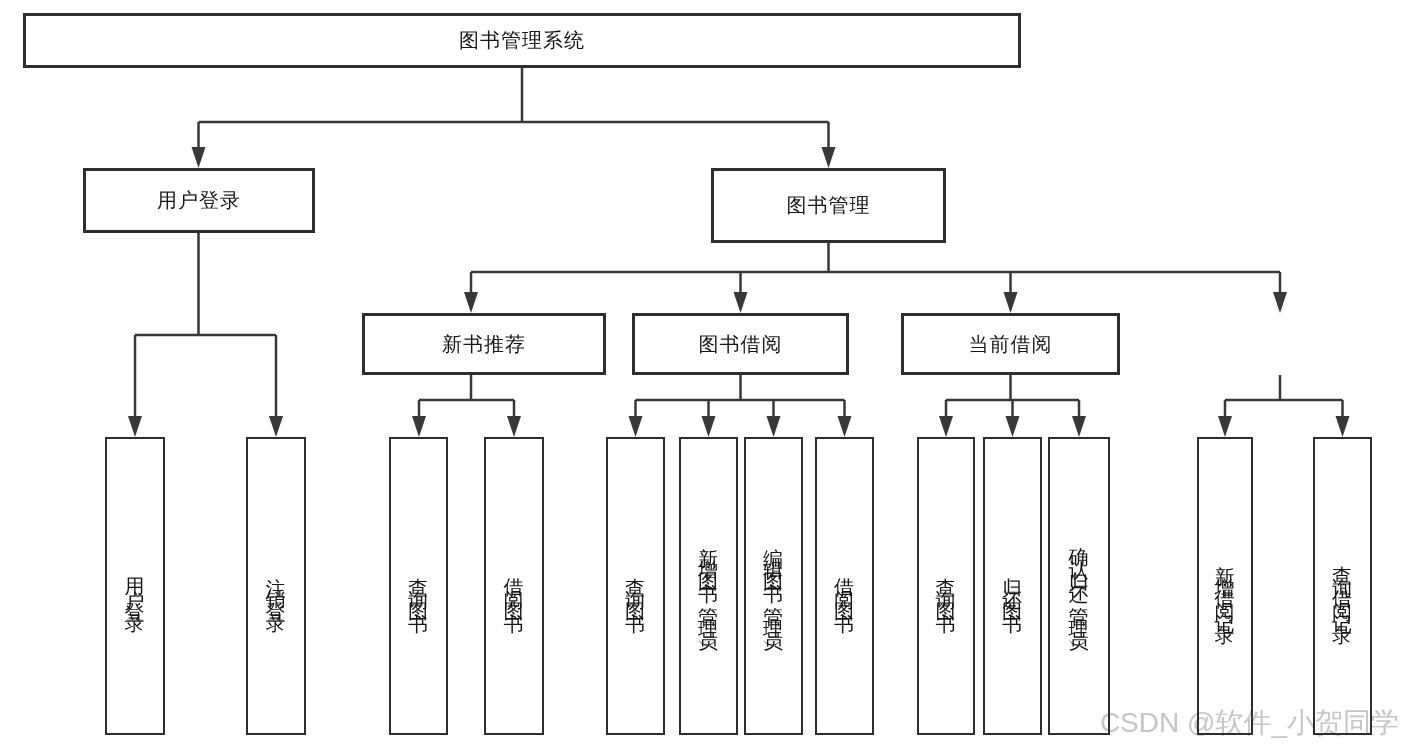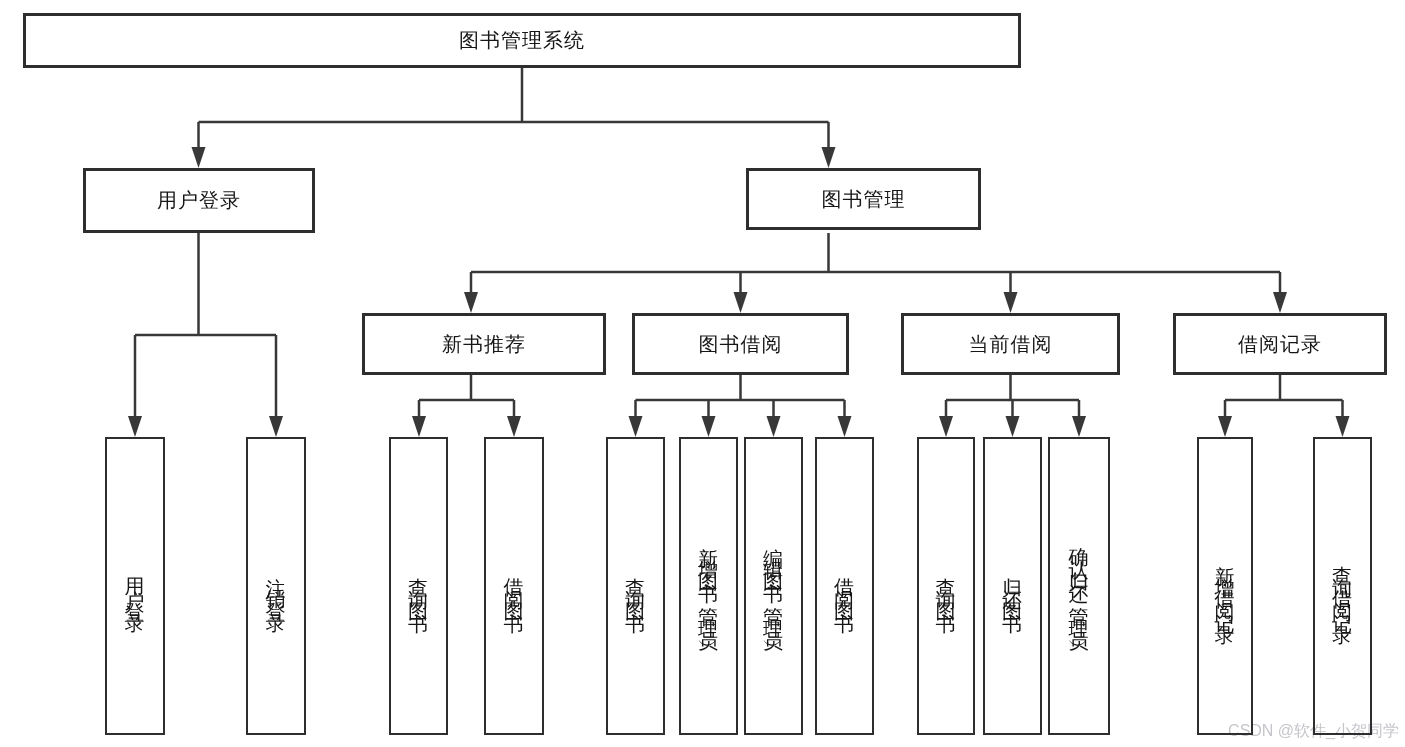--- a/index.html
+++ b/index.html
@@ -16,21 +16,21 @@
   }
   .node.root{border-width:3px;}
   .node.h span{font-size:20px;letter-spacing:1px;white-space:nowrap;}
   .node.v{border-width:2.5px;}
   .node.v .vtext{
     writing-mode:vertical-rl;text-orientation:mixed;
     font-size:20px;line-height:1;letter-spacing:12px;white-space:nowrap;
   }
   .watermark{
     position:absolute;right:6px;bottom:5px;z-index:3;
-    color:#c5c5cb;font-size:16px;mix-blend-mode:darken;white-space:nowrap;
+    color:#c5c5cb;font-size:28px;mix-blend-mode:darken;white-space:nowrap;
   }
   .cline{stroke:#383838;stroke-width:2.5;fill:none;}
   .ahead{fill:#383838;stroke:none;}
 </style>
 </head>
 <body>
 
 <div id="stage">
 
   <svg class="connectors" width="1405" height="747" viewBox="0 0 1405 747">
@@ -83,35 +83,32 @@
     </g>
   </svg>
 
   <div class="node h root" style="left:23px;top:13px;width:998px;height:55px">
     <span>图书管理系统</span>
   </div>
 
   <div class="node h" style="left:83px;top:168px;width:232px;height:65px">
     <span>用户登录</span>
   </div>
-  <div class="node h" style="left:746px;top:168px;width:235px;height:62px">
+  <div class="node h" style="left:711px;top:168px;width:235px;height:75px">
     <span>图书管理</span>
   </div>
 
   <div class="node h" style="left:362px;top:313px;width:244px;height:62px">
     <span>新书推荐</span>
   </div>
   <div class="node h" style="left:901px;top:313px;width:219px;height:62px">
     <span>当前借阅</span>
   </div>
   <div class="node h" style="left:632px;top:313px;width:217px;height:62px">
     <span>图书借阅</span>
-  </div>
-  <div class="node h" style="left:1173px;top:313px;width:214px;height:62px">
-    <span>借阅记录</span>
   </div>
 
   <div class="node v" style="left:105px;top:437px;width:60px;height:298px">
     <span class="vtext">用户登录</span>
   </div>
   <div class="node v" style="left:246px;top:437px;width:60px;height:298px">
     <span class="vtext">注销登录</span>
   </div>
 
   <div class="node v" style="left:389px;top:437px;width:59px;height:298px">

